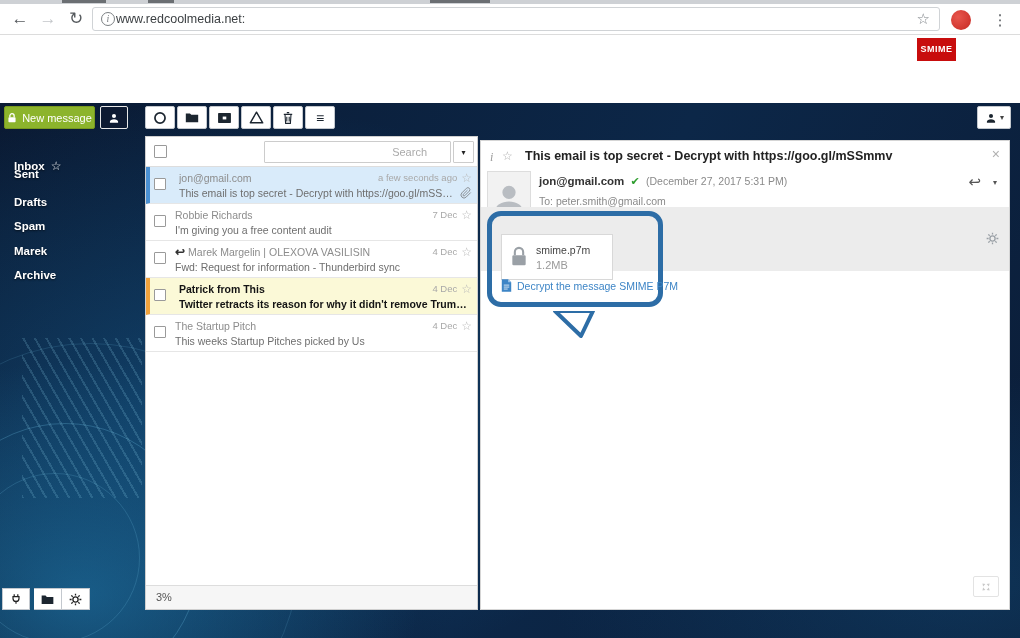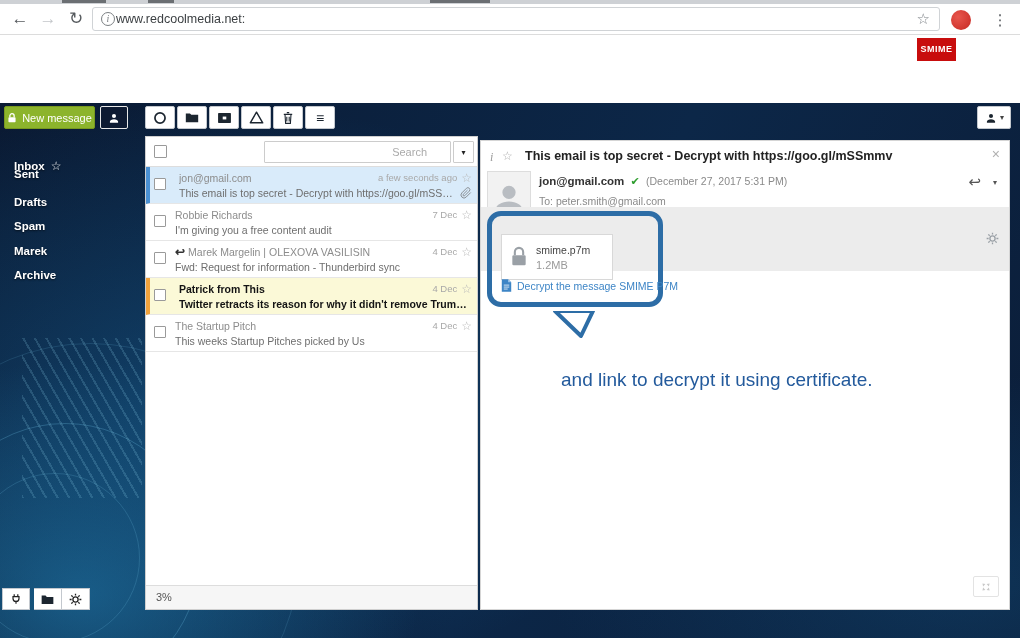--- a/index.html
+++ b/index.html
@@ -379,21 +379,20 @@
               <path stroke="#fff" stroke-width="1" d="M3.5 7.5h7M3.5 10h7M3.5 12.5h5"></path>
             </svg>
           <span>Decrypt the message SMIME P7M</span>
         </div>
       </div>
       <svg class="bubble-tail" viewBox="0 0 44 27">
           <path d="M2 0 L40 0 L28 25 Z" fill="#fff" stroke="#2d6da6" stroke-width="4" stroke-linejoin="round"></path>
         </svg>
 
       <div class="annotation">
-        <div>and link to decrypt it using certificate.</div>
       </div>
 
       <div class="expand-btn">
         <svg viewBox="0 0 20 20" width="14" height="12">
             <path fill="#c9c9c9" d="M4 4l5 1.2L5.2 9zM16 4l-1.2 5L11 5.2zM4 16l1.2-5L9 14.8zM16 16l-5-1.2L14.8 11z"></path>
           </svg>
       </div>
     </div>
   </div>
 

